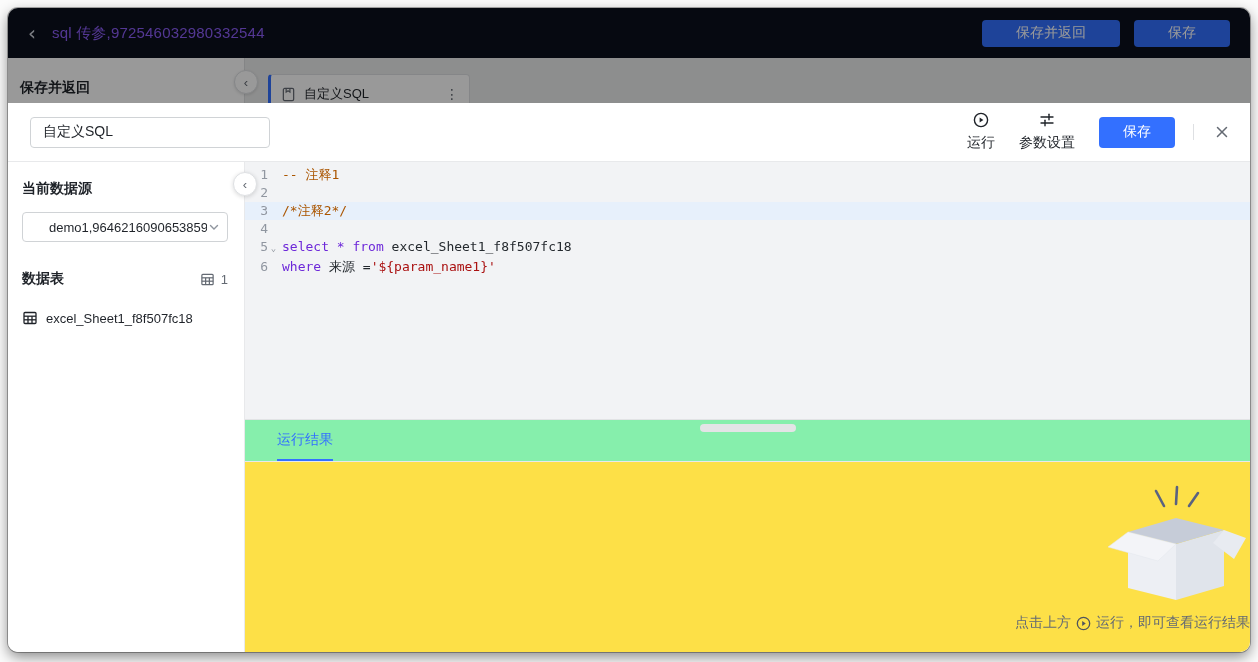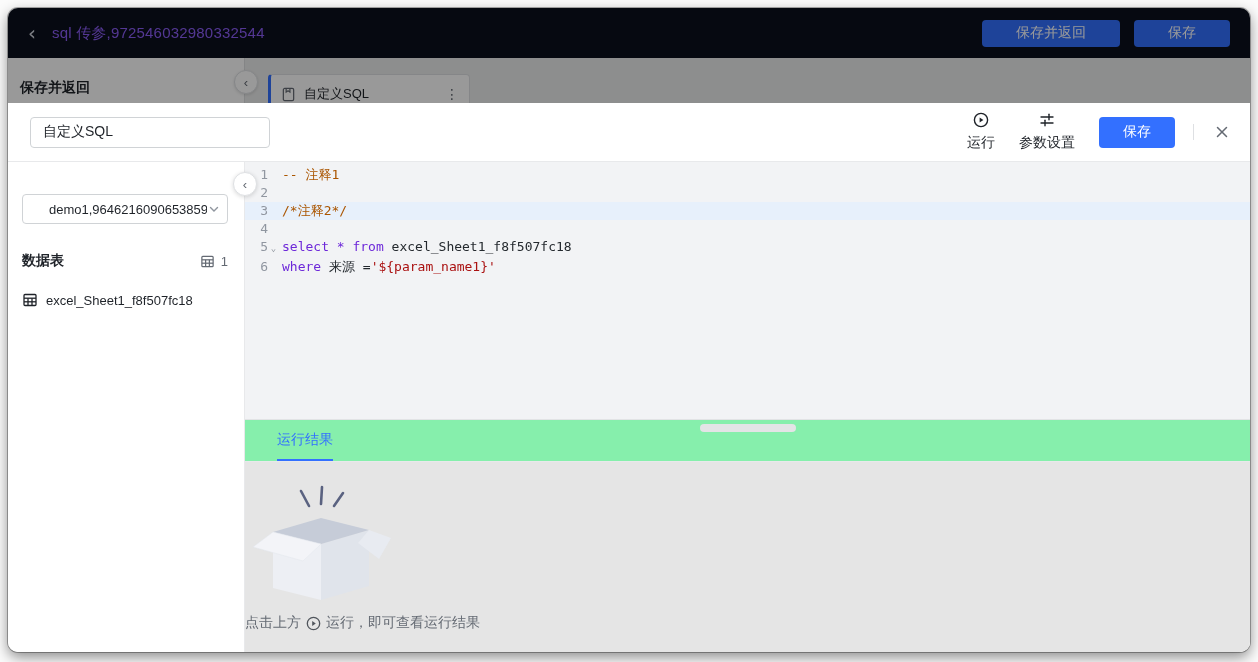--- a/index.html
+++ b/index.html
@@ -90,21 +90,21 @@
     display:flex; align-items:center; justify-content:center; font-size:13px; color:#646a73; cursor:pointer; }
 
   .handle { position:absolute; top:262px; left:50%; transform:translateX(-50%);
     width:96px; height:8px; border-radius:4px; background:#e3e4e6; cursor:row-resize; z-index:2; }
 
   .tabbar { height:42px; flex:0 0 42px; border-bottom:1px solid #e8e9eb; display:flex;
     align-items:stretch; padding-left:32px; background:#86efac; }
   .tab { display:inline-flex; align-items:center; font-size:14px; cursor:pointer; }
   .tab.active { color:#3370ff; border-bottom:2px solid #3370ff; font-weight:500; }
 
-  .results { flex:1; background:#e5e5e5; display:flex; flex-direction:column; align-items:flex-start;
+  .results { flex:1; background:#fde047; display:flex; flex-direction:column; align-items:flex-end;
     padding-top:22px; overflow:hidden; }
   .empty-text { margin-top:10px; font-size:14px; color:#646a73; display:flex; align-items:center; gap:5px; }
 
   .icon { display:inline-block; vertical-align:middle; }
 </style>
 </head>
 <body>
 
 <div class="frame">
 
@@ -162,20 +162,21 @@
             <line x1="3.5" y1="3.5" x2="12.5" y2="12.5"></line>
             <line x1="12.5" y1="3.5" x2="3.5" y2="12.5"></line>
           </svg>
         </span>
       </div>
     </div>
 
     <div class="modal-body">
 
       <aside class="side">
+        <div class="side-label">当前数据源</div>
         <div class="select">
           <span class="sel-text">demo1,9646216090653859</span>
           <svg class="icon" width="14" height="14" viewBox="0 0 14 14" fill="none" stroke="#8f959e" stroke-width="1.4" stroke-linecap="round">
             <polyline points="3.5,5.5 7,9 10.5,5.5"></polyline>
           </svg>
         </div>
 
         <div class="tables-head">
           <span class="side-label">数据表</span>
           <span class="tables-count">

